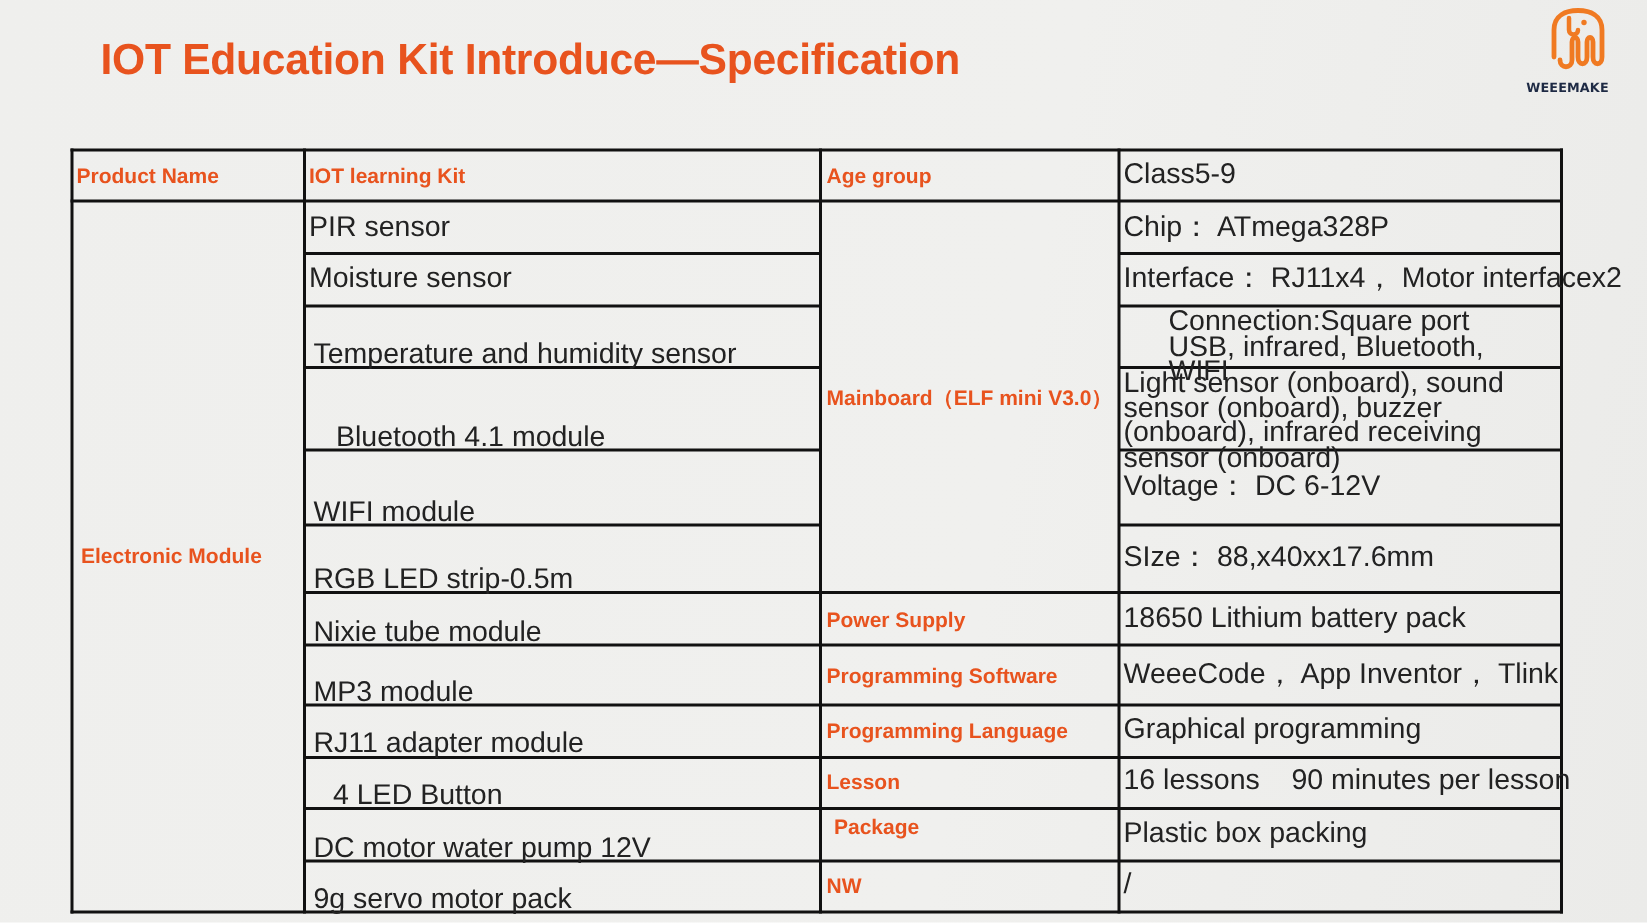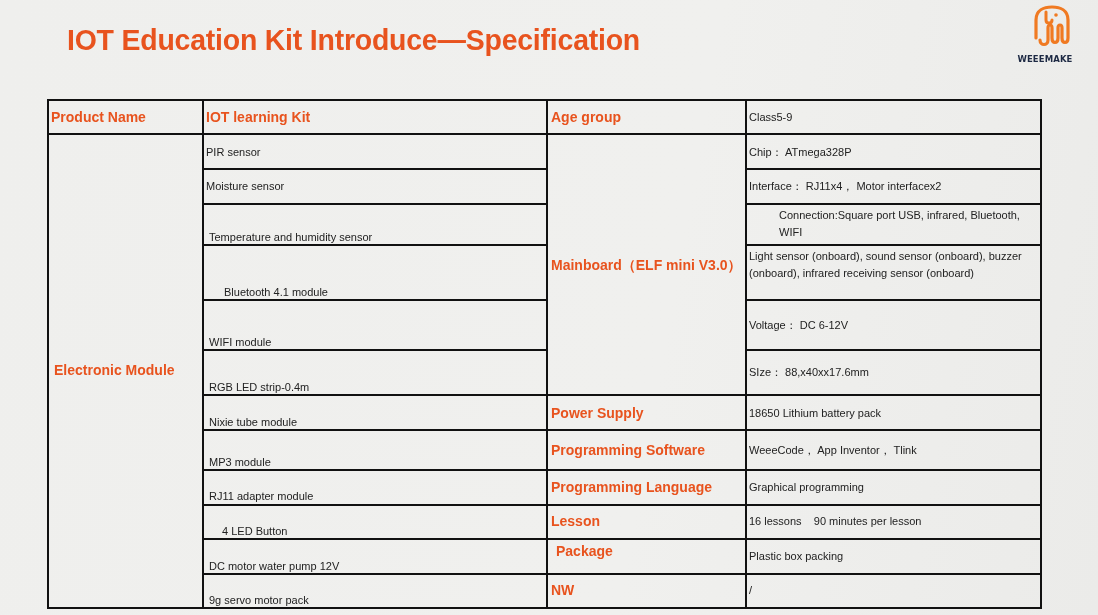--- a/index.html
+++ b/index.html
@@ -17,21 +17,21 @@
   }
   .logo { position: absolute; left: 1012px; top: 4px; width: 66px; height: 62px; }
   .logo svg { position: absolute; left: 20px; top: 0; }
   .logo-text {
     position: absolute; left: 0; top: 50px; width: 66px; text-align: center;
     font-family: "DejaVu Sans", sans-serif; font-weight: bold;
     font-size: 8.5px; color: #1e2a44; letter-spacing: 0.1px;
   }
   .cell {
     position: absolute; box-sizing: border-box;
-    font-size: 11px; color: #222; line-height: 16.5px;
+    font-size: 19px; color: #222; line-height: 16.5px;
   }
   .orange { color: #e8531e; font-weight: bold; font-size: 14px; }
   .hline { position: absolute; height: 2px; background: #111; }
   .vline { position: absolute; width: 2px; background: #111; }
 </style>
 </head>
 <body>
 
 <div class="title">IOT Education Kit Introduce—Specification</div>
 
@@ -77,21 +77,21 @@
   <div class="cell orange" style="left:551px;top:109px;">Age group</div>
   <div class="cell" style="left:749px;top:109px;">Class5-9</div>
 
   <div class="cell orange" style="left:54px;top:362px;">Electronic Module</div>
 
   <div class="cell" style="left:206px;top:144px;">PIR sensor</div>
   <div class="cell" style="left:206px;top:178px;">Moisture sensor</div>
   <div class="cell" style="left:209px;top:229px;">Temperature and humidity sensor</div>
   <div class="cell" style="left:224px;top:284px;">Bluetooth 4.1 module</div>
   <div class="cell" style="left:209px;top:334px;">WIFI module</div>
-  <div class="cell" style="left:209px;top:379px;">RGB LED strip-0.4m</div>
+  <div class="cell" style="left:209px;top:379px;">RGB LED strip-0.5m</div>
   <div class="cell" style="left:209px;top:414px;">Nixie tube module</div>
   <div class="cell" style="left:209px;top:454px;">MP3 module</div>
   <div class="cell" style="left:209px;top:488px;text-align:center;">RJ11 adapter module</div>
   <div class="cell" style="left:209px;top:523px;margin-left:13px;">4 LED Button</div>
   <div class="cell" style="left:209px;top:558px;">DC motor water pump 12V</div>
   <div class="cell" style="left:209px;top:592px;">9g servo motor pack</div>
 
   <div class="cell orange" style="left:551px;top:257px;">Mainboard（ELF mini V3.0）</div>
   <div class="cell" style="left:749px;top:144px;">Chip： ATmega328P</div>
   <div class="cell" style="left:749px;top:178px;">Interface： RJ11x4， Motor interfacex2</div>

